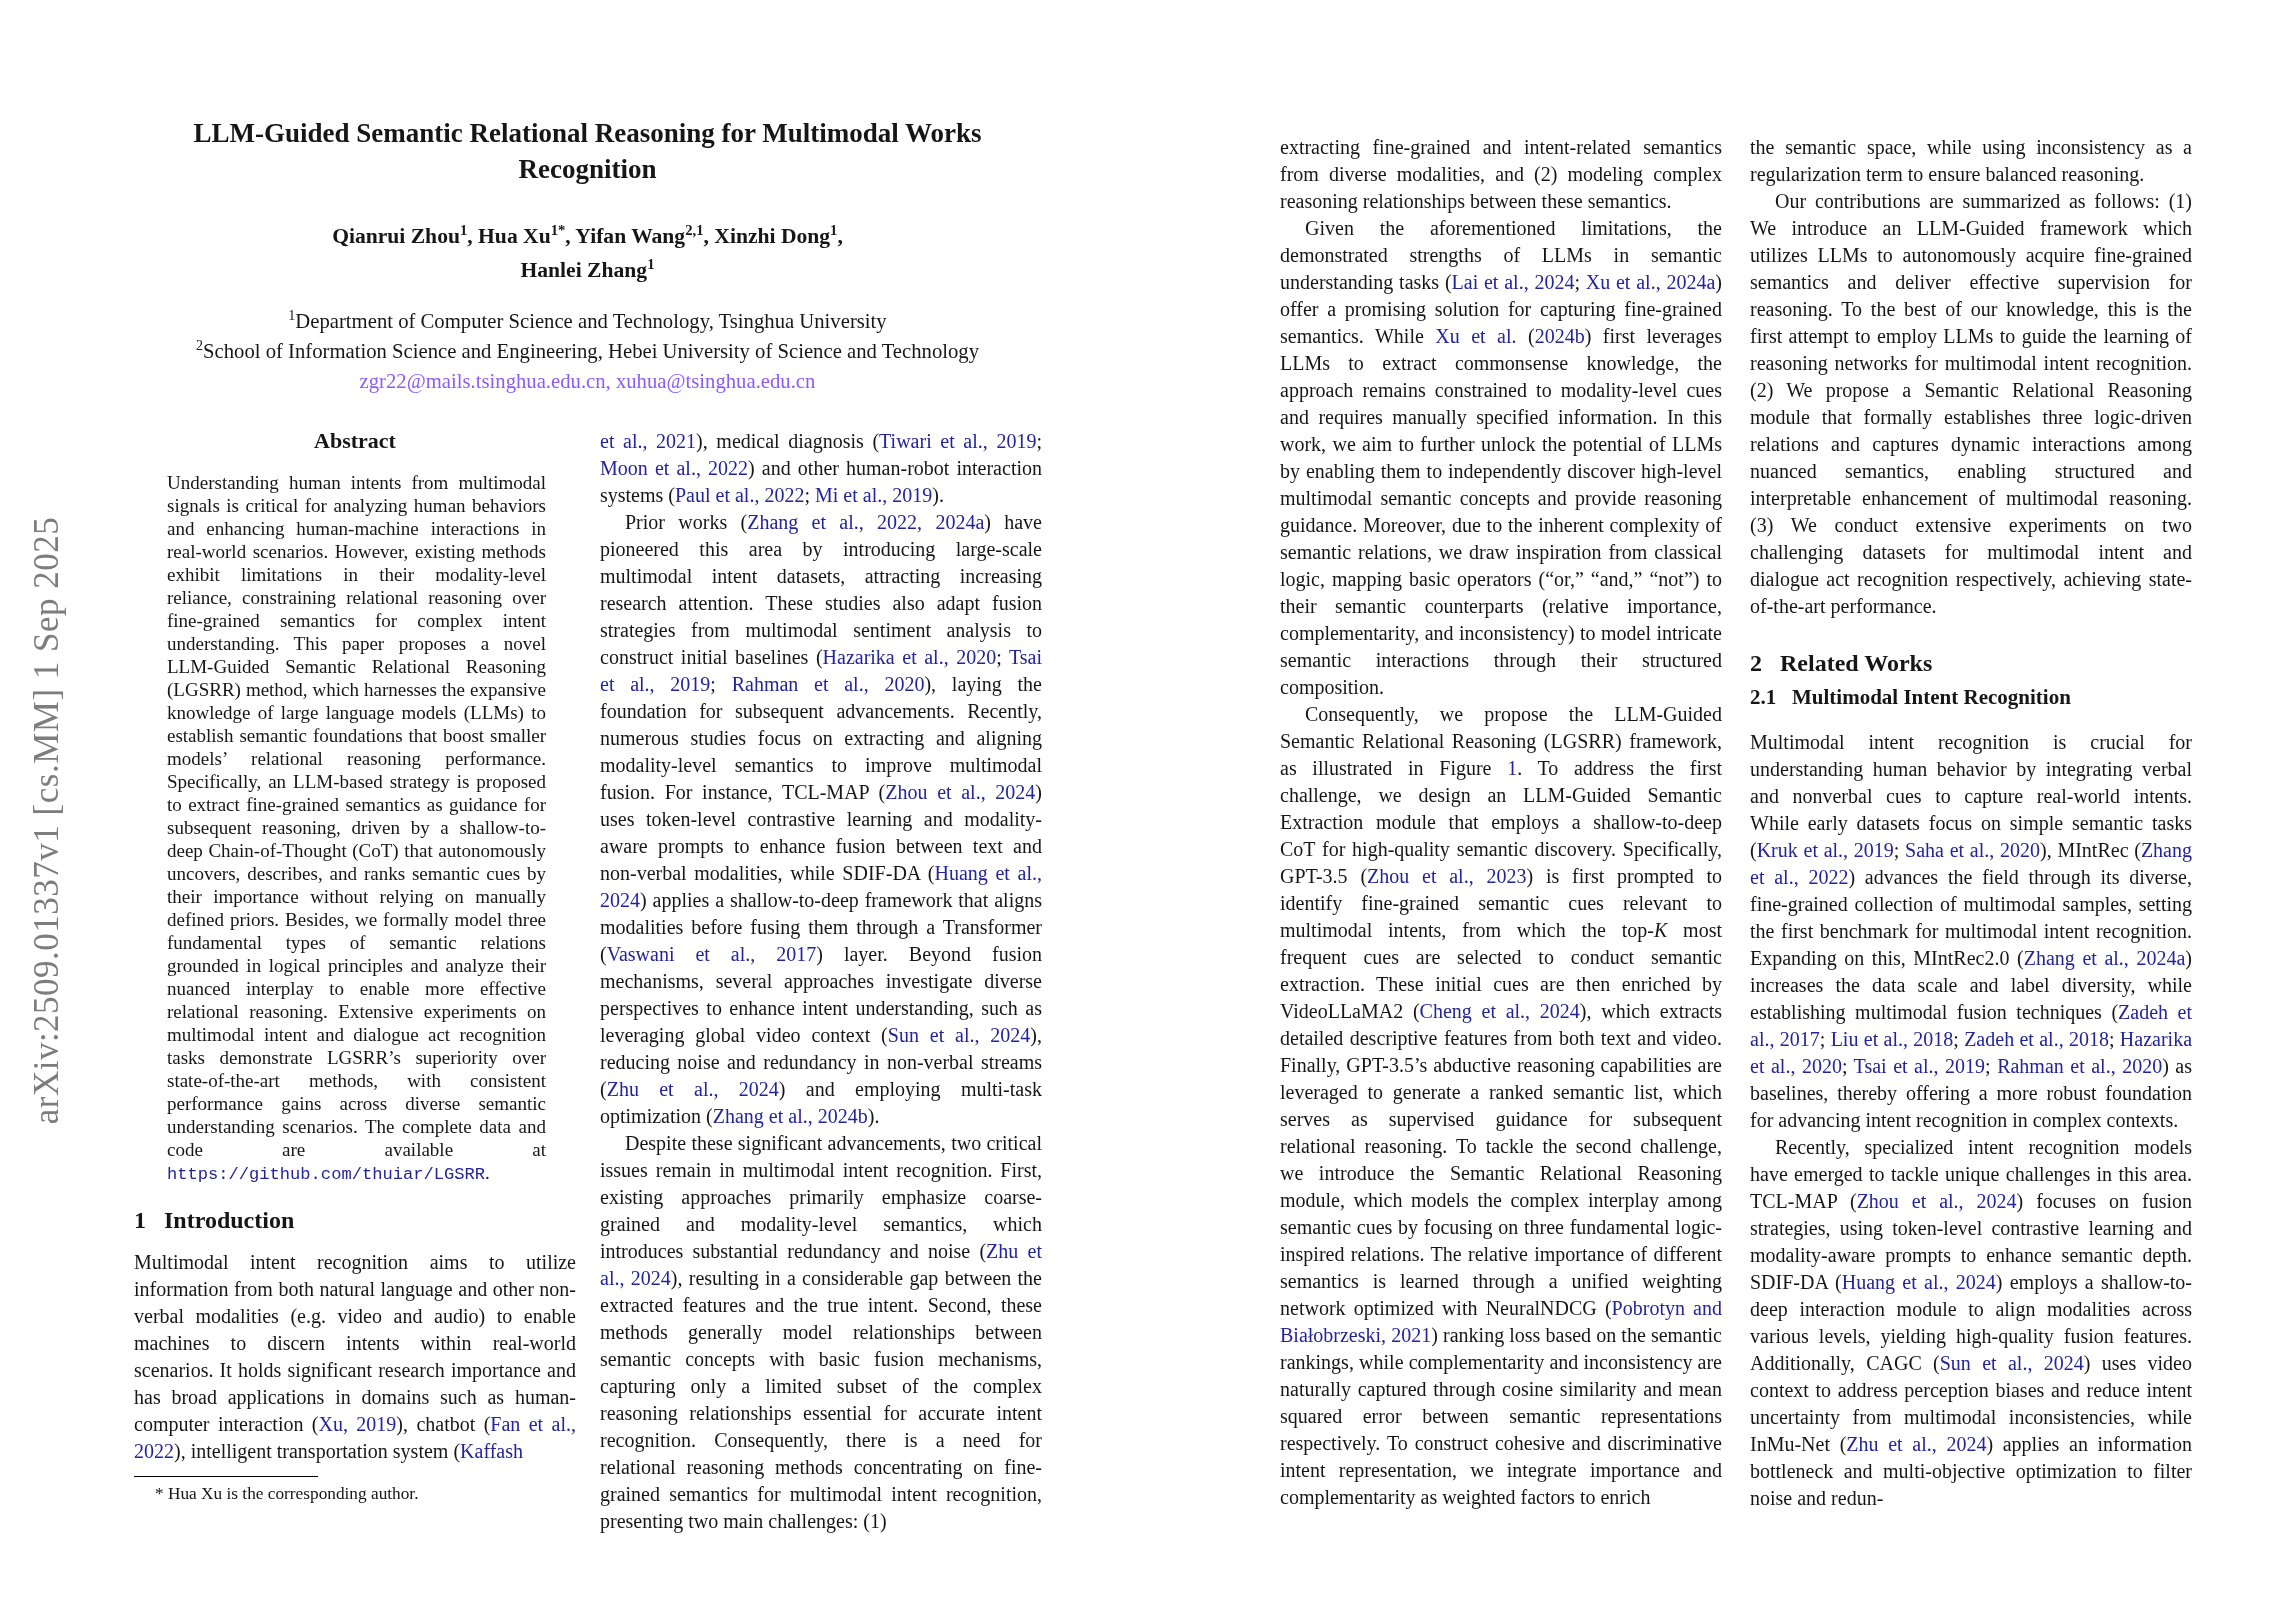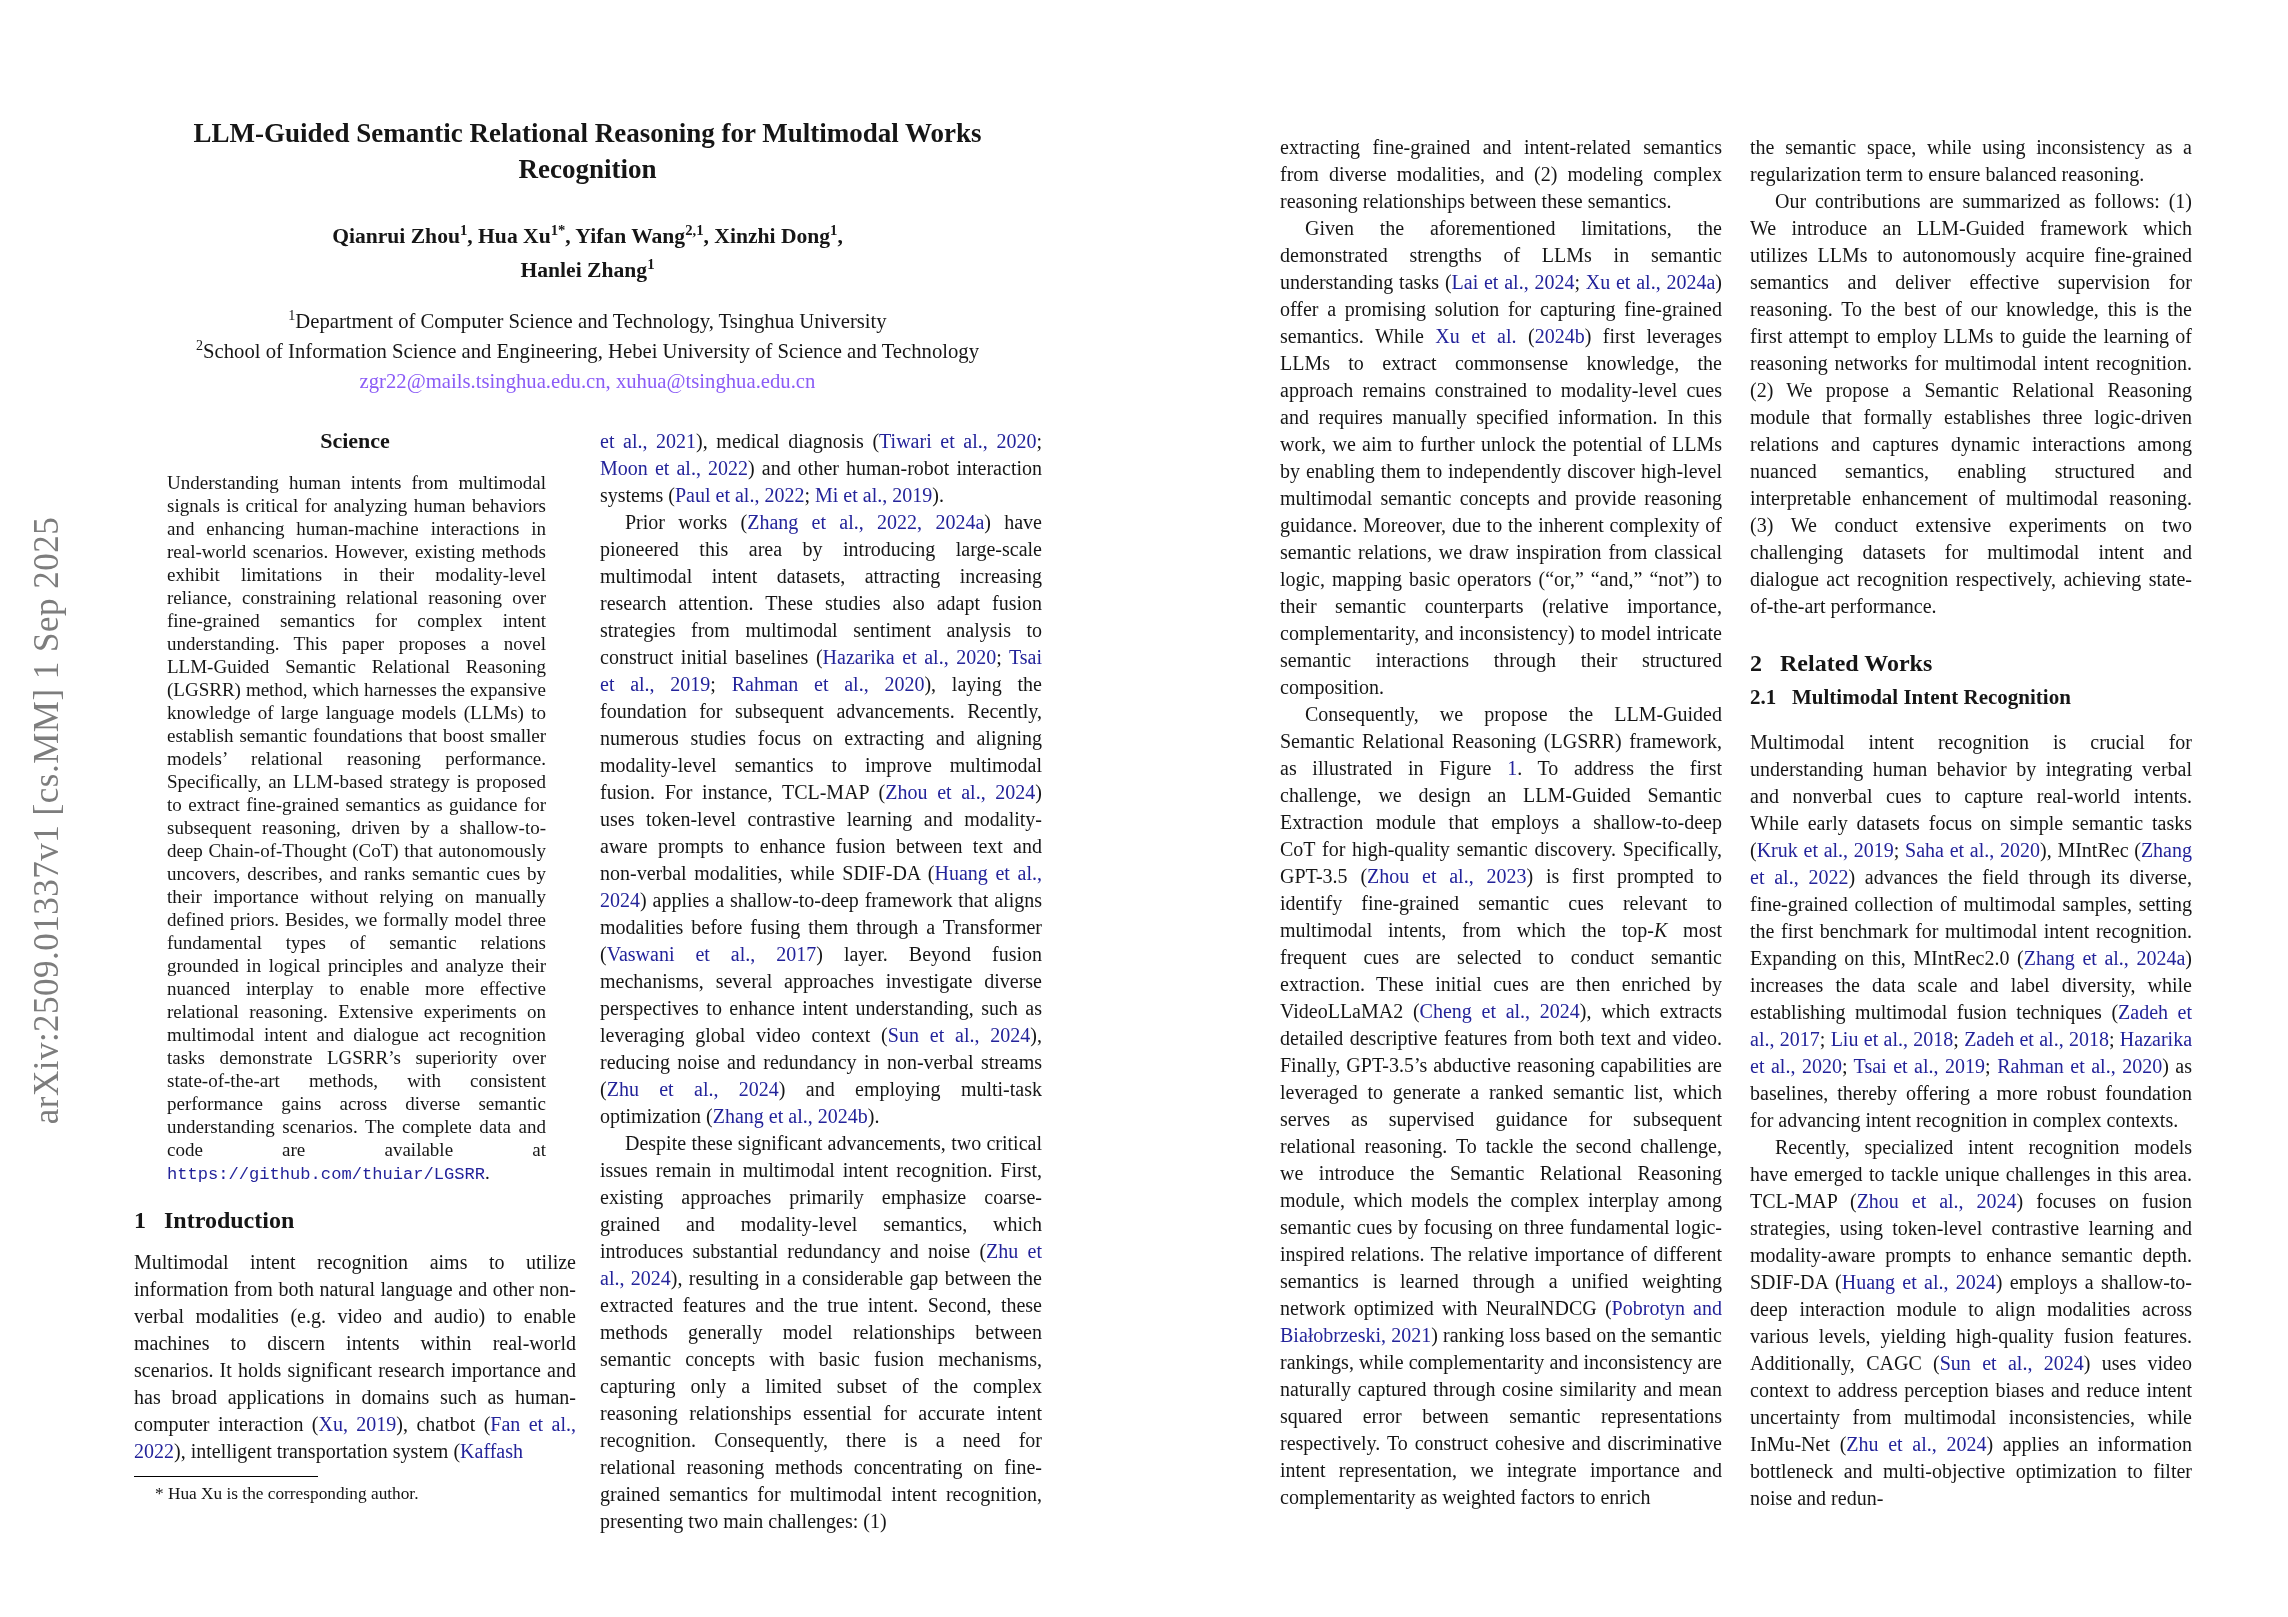--- a/index.html
+++ b/index.html
@@ -69,35 +69,35 @@
     <div>Qianrui Zhou<sup>1</sup>, Hua Xu<sup>1*</sup>, Yifan Wang<sup>2,1</sup>, Xinzhi Dong<sup>1</sup>,</div>
     <div>Hanlei Zhang<sup>1</sup></div>
   </div>
 
   <div class="affils">
     <div><sup>1</sup>Department of Computer Science and Technology, Tsinghua University</div>
     <div><sup>2</sup>School of Information Science and Engineering, Hebei University of Science and Technology</div>
     <div class="emails">zgr22@mails.tsinghua.edu.cn, xuhua@tsinghua.edu.cn</div>
   </div>
 
-  <div class="abstract-heading">Science</div>
+  <div class="abstract-heading">Abstract</div>
   <div class="abstract-body">Understanding human intents from multimodal signals is critical for analyzing human behaviors and enhancing human-machine interactions in real-world scenarios. However, existing methods exhibit limitations in their modality-level reliance, constraining relational reasoning over fine-grained semantics for complex intent understanding. This paper proposes a novel LLM-Guided Semantic Relational Reasoning (LGSRR) method, which harnesses the expansive knowledge of large language models (LLMs) to establish semantic foundations that boost smaller models’ relational reasoning performance. Specifically, an LLM-based strategy is proposed to extract fine-grained semantics as guidance for subsequent reasoning, driven by a shallow-to-deep Chain-of-Thought (CoT) that autonomously uncovers, describes, and ranks semantic cues by their importance without relying on manually defined priors. Besides, we formally model three fundamental types of semantic relations grounded in logical principles and analyze their nuanced interplay to enable more effective relational reasoning. Extensive experiments on multimodal intent and dialogue act recognition tasks demonstrate LGSRR’s superiority over state-of-the-art methods, with consistent performance gains across diverse semantic understanding scenarios. The complete data and code are available at <span class="mono-link">https://github.com/thuiar/LGSRR</span>.</div>
 
   <div class="sec-heading-abs">1&nbsp;&nbsp;&nbsp;Introduction</div>
   <div class="col col1-body">
       <p class="para noindent">Multimodal intent recognition aims to utilize information from both natural language and other non-verbal modalities (e.g. video and audio) to enable machines to discern intents within real-world scenarios. It holds significant research importance and has broad applications in domains such as human-computer interaction (<span class="cite">Xu, 2019</span>), chatbot (<span class="cite">Fan et al., 2022</span>), intelligent transportation system (<span class="cite">Kaffash</span></p>
     </div>
 
   <div class="footnote">
     <div class="footnote-rule"></div>
     <div class="footnote-text">* Hua Xu is the corresponding author.</div>
   </div>
 
   <div class="col col2">
-      <p class="para noindent"><span class="cite">et al., 2021</span>), medical diagnosis (<span class="cite">Tiwari et al., 2020</span>; <span class="cite">Moon et al., 2022</span>) and other human-robot interaction systems (<span class="cite">Paul et al., 2022</span>; <span class="cite">Mi et al., 2019</span>).</p>
+      <p class="para noindent"><span class="cite">et al., 2021</span>), medical diagnosis (<span class="cite">Tiwari et al., 2019</span>; <span class="cite">Moon et al., 2022</span>) and other human-robot interaction systems (<span class="cite">Paul et al., 2022</span>; <span class="cite">Mi et al., 2019</span>).</p>
       <p class="para">Prior works (<span class="cite">Zhang et al., 2022, 2024a</span>) have pioneered this area by introducing large-scale multimodal intent datasets, attracting increasing research attention. These studies also adapt fusion strategies from multimodal sentiment analysis to construct initial baselines (<span class="cite">Hazarika et al., 2020</span>; <span class="cite">Tsai et al., 2019</span>; <span class="cite">Rahman et al., 2020</span>), laying the foundation for subsequent advancements. Recently, numerous studies focus on extracting and aligning modality-level semantics to improve multimodal fusion. For instance, TCL-MAP (<span class="cite">Zhou et al., 2024</span>) uses token-level contrastive learning and modality-aware prompts to enhance fusion between text and non-verbal modalities, while SDIF-DA (<span class="cite">Huang et al., 2024</span>) applies a shallow-to-deep framework that aligns modalities before fusing them through a Transformer (<span class="cite">Vaswani et al., 2017</span>) layer. Beyond fusion mechanisms, several approaches investigate diverse perspectives to enhance intent understanding, such as leveraging global video context (<span class="cite">Sun et al., 2024</span>), reducing noise and redundancy in non-verbal streams (<span class="cite">Zhu et al., 2024</span>) and employing multi-task optimization (<span class="cite">Zhang et al., 2024b</span>).</p>
       <p class="para">Despite these significant advancements, two critical issues remain in multimodal intent recognition. First, existing approaches primarily emphasize coarse-grained and modality-level semantics, which introduces substantial redundancy and noise (<span class="cite">Zhu et al., 2024</span>), resulting in a considerable gap between the extracted features and the true intent. Second, these methods generally model relationships between semantic concepts with basic fusion mechanisms, capturing only a limited subset of the complex reasoning relationships essential for accurate intent recognition. Consequently, there is a need for relational reasoning methods concentrating on fine-grained semantics for multimodal intent recognition, presenting two main challenges: (1)</p>
     </div>
 
   <div class="col col3">
       <p class="para noindent">extracting fine-grained and intent-related semantics from diverse modalities, and (2) modeling complex reasoning relationships between these semantics.</p>
       <p class="para">Given the aforementioned limitations, the demonstrated strengths of LLMs in semantic understanding tasks (<span class="cite">Lai et al., 2024</span>; <span class="cite">Xu et al., 2024a</span>) offer a promising solution for capturing fine-grained semantics. While <span class="cite">Xu et al.</span> (<span class="cite">2024b</span>) first leverages LLMs to extract commonsense knowledge, the approach remains constrained to modality-level cues and requires manually specified information. In this work, we aim to further unlock the potential of LLMs by enabling them to independently discover high-level multimodal semantic concepts and provide reasoning guidance. Moreover, due to the inherent complexity of semantic relations, we draw inspiration from classical logic, mapping basic operators (“or,” “and,” “not”) to their semantic counterparts (relative importance, complementarity, and inconsistency) to model intricate semantic interactions through their structured composition.</p>
       <p class="para">Consequently, we propose the LLM-Guided Semantic Relational Reasoning (LGSRR) framework, as illustrated in Figure <span class="cite">1</span>. To address the first challenge, we design an LLM-Guided Semantic Extraction module that employs a shallow-to-deep CoT for high-quality semantic discovery. Specifically, GPT-3.5 (<span class="cite">Zhou et al., 2023</span>) is first prompted to identify fine-grained semantic cues relevant to multimodal intents, from which the top-<i>K</i> most frequent cues are selected to conduct semantic extraction. These initial cues are then enriched by VideoLLaMA2 (<span class="cite">Cheng et al., 2024</span>), which extracts detailed descriptive features from both text and video. Finally, GPT-3.5’s abductive reasoning capabilities are leveraged to generate a ranked semantic list, which serves as supervised guidance for subsequent relational reasoning. To tackle the second challenge, we introduce the Semantic Relational Reasoning module, which models the complex interplay among semantic cues by focusing on three fundamental logic-inspired relations. The relative importance of different semantics is learned through a unified weighting network optimized with NeuralNDCG (<span class="cite">Pobrotyn and Białobrzeski, 2021</span>) ranking loss based on the semantic rankings, while complementarity and inconsistency are naturally captured through cosine similarity and mean squared error between semantic representations respectively. To construct cohesive and discriminative intent representation, we integrate importance and complementarity as weighted factors to enrich</p>
     </div>
 

